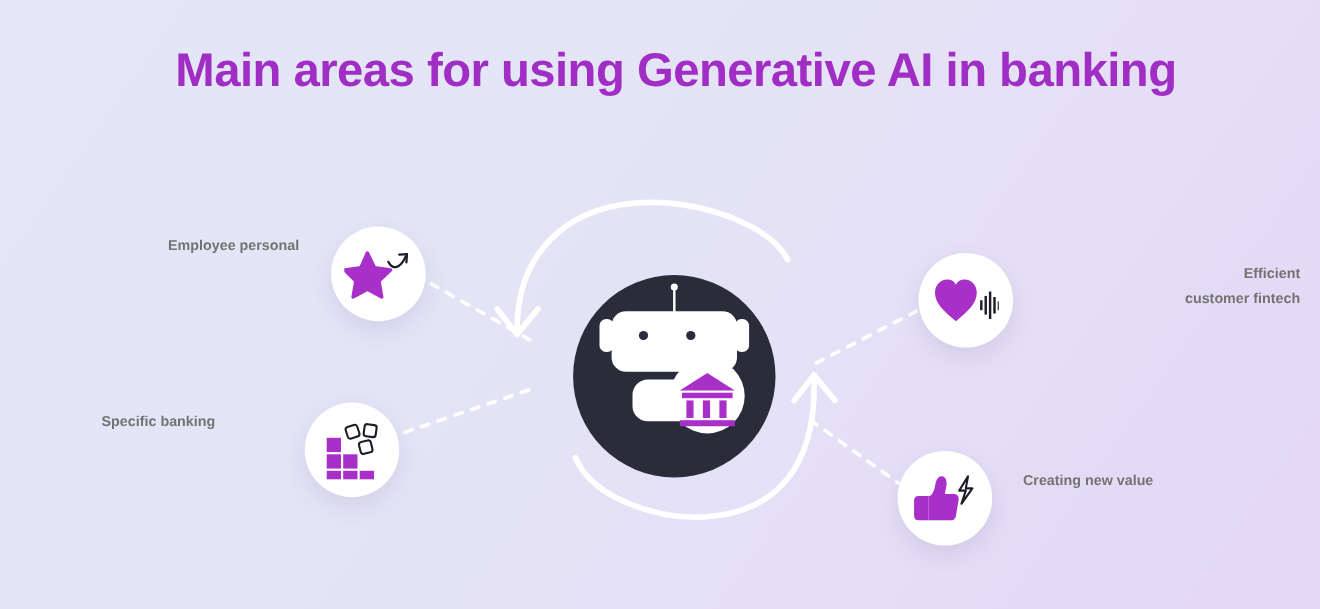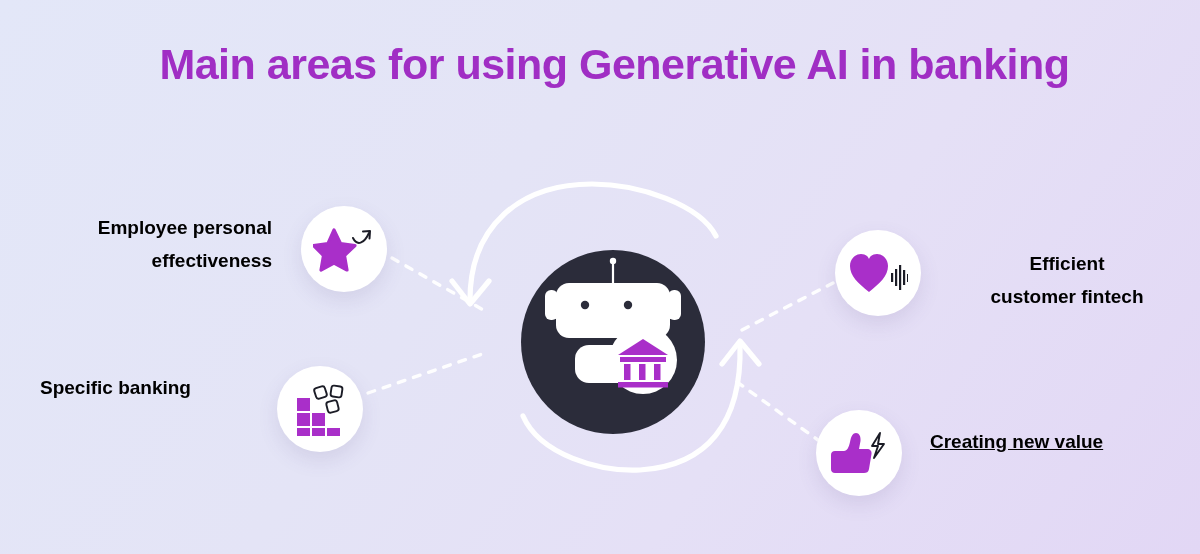--- a/index.html
+++ b/index.html
@@ -35,29 +35,29 @@
     display:flex; align-items:center; justify-content:center;
   }
   #bubble-star   { left:301px; top:206px; }
   #bubble-blocks { left:277px; top:366px; }
   #bubble-heart  { left:835px; top:230px; }
   #bubble-thumb  { left:816px; top:410px; }
 
   
   .label {
     position:absolute;
-    font-size:19px;
+    font-size:13px;
     font-weight:bold;
     line-height:1.72;
-    color:#000000;
+    color:#737373;
   }
   #label-employee { left:40px;  top:212px; width:232px; text-align:right; }
-  #label-specific { left:40px;  top:372px; width:208px; text-align:left; }
-  #label-efficient{ left:952px; top:248px; width:230px; text-align:center; }
-  #label-creating { left:930px; top:426px; width:250px; text-align:left;text-decoration:underline; }
+  #label-specific { left:40px;  top:372px; width:208px; text-align:center; }
+  #label-efficient{ left:952px; top:238px; width:230px; text-align:right; }
+  #label-creating { left:930px; top:426px; width:250px; text-align:left; }
 
   
   #robot-core {
     position:absolute;
     left:521px; top:250px;
     width:184px; height:184px;
     border-radius:50%;
     background:#2b2c3a;
   }
 </style>
@@ -148,21 +148,20 @@
   <div class="bubble" id="bubble-thumb">
     <svg width="60" height="52" viewBox="0 0 60 52">
       <path d="M6,24 L15,24 L15,46 L6,46 C3.5,46 2,44.5 2,42 L2,28 C2,25.5 3.5,24 6,24 Z" fill="#a92fc9"></path>
       <path d="M15,24 C18,24 20,20 21,15 C22,9 24,6 27,6 C30,6 32,9 31.5,14 L30,22 L38,22 C41,22 43,24 42.5,27 L40,42 C39.5,45 37.5,46 35,46 L15,46 Z" fill="#a92fc9"></path>
       <path d="M51,6 L43,19 L49,19 L45,31 L55,17 L49,17 Z" fill="none" stroke="#1b1c26" stroke-width="1.9" stroke-linejoin="round"></path>
     </svg>
   </div>
 
   <div class="label" id="label-employee">
     <div>Employee personal</div>
-    <div>effectiveness</div>
   </div>
   <div class="label" id="label-specific">
     <div>Specific banking</div>
   </div>
   <div class="label" id="label-efficient">
     <div>Efficient</div>
     <div>customer fintech</div>
   </div>
   <div class="label" id="label-creating">
     <div>Creating new value</div>

